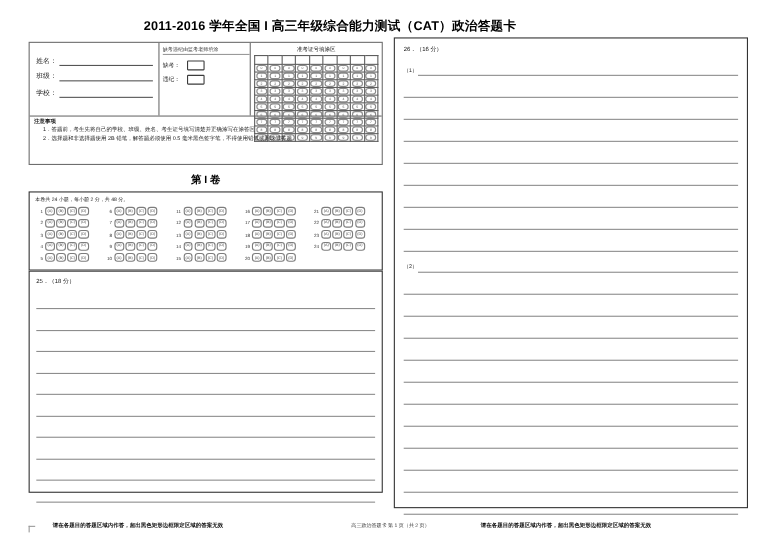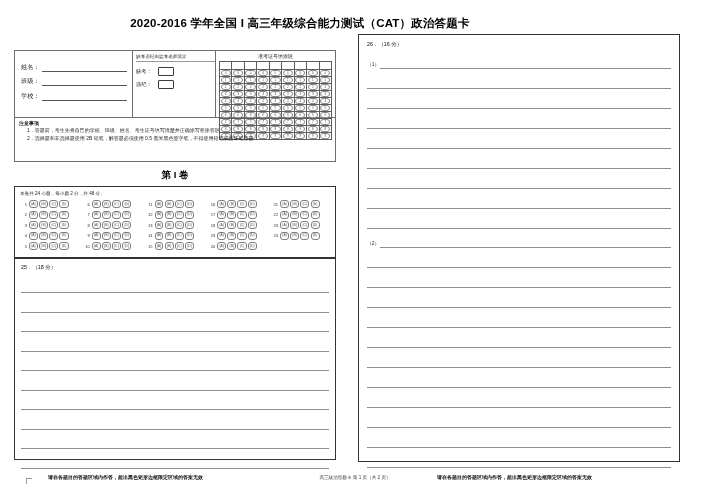--- a/index.html
+++ b/index.html
@@ -12,21 +12,21 @@
   .page{position:relative;width:707px;height:500px;box-sizing:border-box;}
 
   
   .title{
     position:absolute;left:0;top:16px;width:600px;
     text-align:center;font-size:11.5px;font-weight:bold;letter-spacing:.2px;
     color:#000;
   }
 
   
-  .col-left{position:absolute;left:14px;top:38px;width:322px;margin-top:12px;}
+  .col-left{position:absolute;left:26px;top:38px;width:322px;}
   .col-right{position:absolute;left:358px;top:34px;width:322px;height:428px;
              border:1.6px solid #333;box-sizing:border-box;background:#fff;}
 
   
   .info-box{border:1px solid #6e6e6e;box-sizing:border-box;width:322px;height:112px;
             position:relative;background:#fff;}
   .info-grid{display:flex;height:66px;border-bottom:1px solid #6e6e6e;}
   .info-fields{width:118px;border-right:1px solid #6e6e6e;box-sizing:border-box;
                padding:6px 0 0 6px;}
   .fld{display:flex;align-items:flex-end;font-size:6.2px;margin-top:5.5px;color:#222;}
@@ -92,21 +92,21 @@
   .f-mid{position:absolute;left:290px;top:1px;width:130px;text-align:center;font-size:4.6px;color:#333;}
   .f-right{position:absolute;left:437px;top:0;font-size:5px;font-weight:bold;color:#111;white-space:nowrap;}
   .corner{position:absolute;left:26px;top:478px;width:5px;height:5px;
           border-left:1px solid #999;border-top:1px solid #999;}
 </style>
 </head>
 <body>
 
 <div class="page">
 
-  <div class="title">2020-2016 学年全国 I 高三年级综合能力测试（CAT）政治答题卡</div>
+  <div class="title">2011-2016 学年全国 I 高三年级综合能力测试（CAT）政治答题卡</div>
 
   <div class="col-left">
 
     <div class="info-box">
       <div class="info-grid">
 
         <div class="info-fields">
           <div class="fld">
             <span class="lab">姓名：</span>
             <span class="ul"></span>

